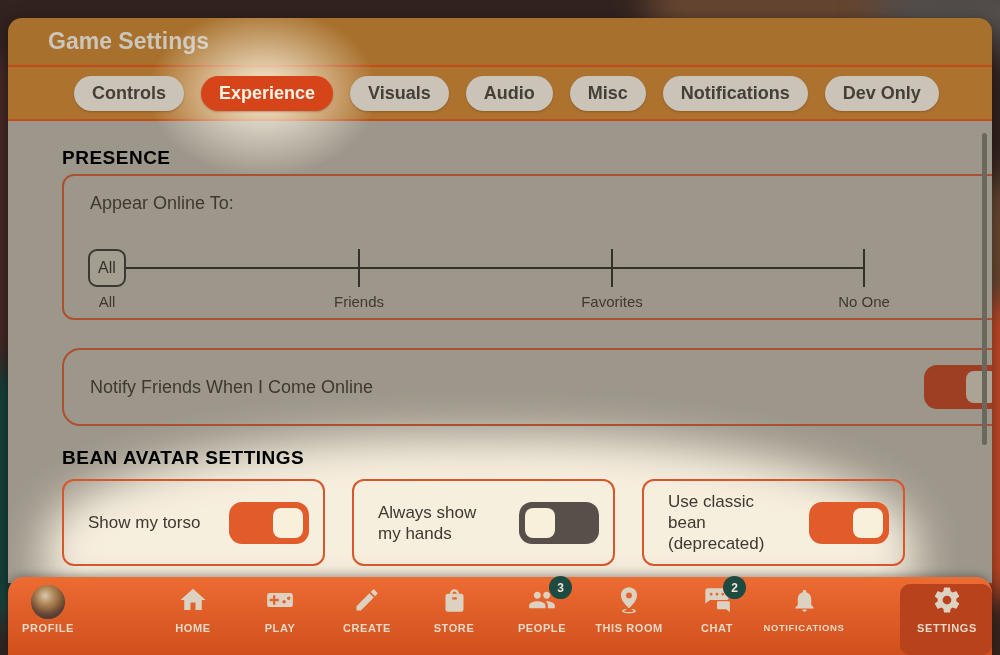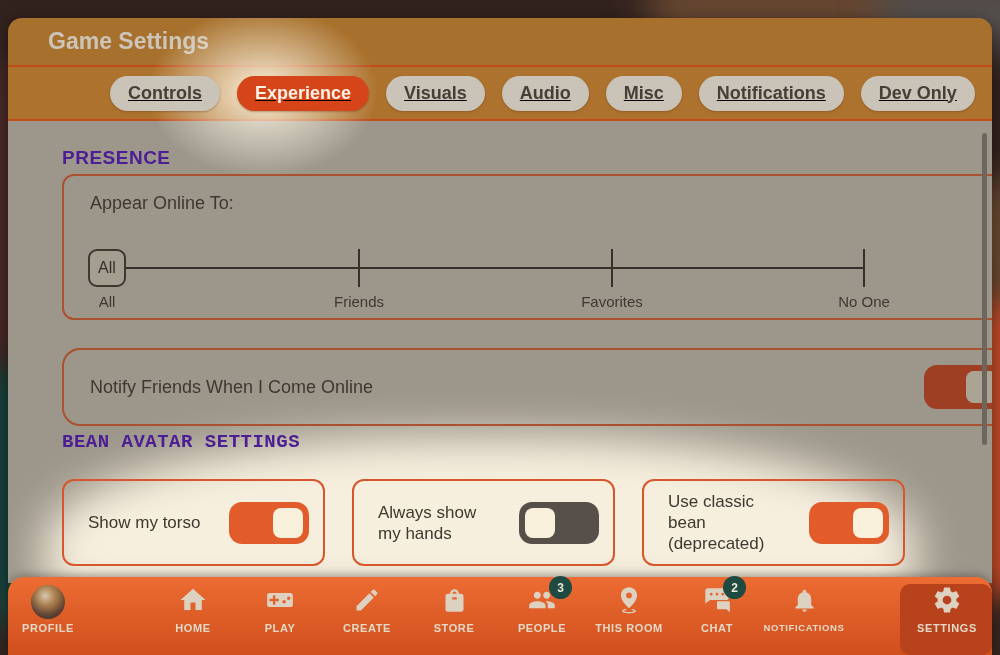--- a/index.html
+++ b/index.html
@@ -17,40 +17,40 @@
   .b6 { left:-30px; top:60px; width:60px; height:300px; background:#4a2b28; }
   .b7 { left:750px; top:600px; width:300px; height:80px; background:#35231d; }
 
   
   .window { position:absolute; left:8px; top:18px; width:984px; height:567px;
             border-radius:14px 14px 0 0; overflow:hidden; box-shadow:0 4px 18px rgba(0,0,0,.45); }
   .titlebar { height:47px; background:#a7702c; display:flex; align-items:center; padding-left:40px; }
   .titlebar span { font-size:23px; font-weight:700; color:#ccc5ba; }
 
   .tabrow { height:56px; background:#ad722e; border-top:2px solid #c24c1a; border-bottom:2px solid #c24c1a;
-            display:flex; align-items:center; gap:17px; padding-left:102px; position:relative;text-decoration:underline; }
+            display:flex; align-items:center; gap:17px; padding-left:66px; position:relative; }
   .glow-tab { position:absolute; left:140px; top:-60px; width:230px; height:170px; pointer-events:none;
               background:radial-gradient(ellipse closest-side, rgba(255,248,231,.95), rgba(255,248,231,0) 100%);
               z-index:1; }
   .tab { position:relative; z-index:2; height:35px; padding:0 18px; border-radius:18px; border:none;
          background:#c9c3b8; color:#453f38; font-family:"Liberation Sans",sans-serif;
          font-size:18px; font-weight:700; display:flex; align-items:center; cursor:pointer;
          box-shadow:0 1px 2px rgba(90,50,20,.35); }
   .tab.active { background:#d64519; color:#faf3e6; }
 
   .body { position:relative; height:462px; background:#9d978b; }
   .spotlight { position:absolute; left:36px; right:76px; top:316px; height:160px;
                background:#f7efde; border-radius:45% 45% 8px 8px / 65% 65% 8px 8px;
                filter:blur(22px); pointer-events:none; }
   .content { position:absolute; inset:0; z-index:2; }
 
   .section-heading { position:absolute; left:54px; font-size:19px; font-weight:700;
-                     color:#4c1d95; letter-spacing:.5px; }
+                     color:#000000; letter-spacing:.5px; }
   #presence-heading { top:26px; }
-  #bean-heading { top:310px;font-family:Liberation Mono, monospace; }
+  #bean-heading { top:326px; }
 
   .panel { position:absolute; left:54px; width:996px; border:2px solid #aa5130; border-radius:12px; }
   .panel-presence { top:53px; height:146px; }
   .panel-notify { top:227px; height:78px; display:flex; align-items:center;border-radius:18px; }
 
   .field-label { font-size:18px; color:#3e382f; }
   .panel-presence .field-label { position:absolute; left:26px; top:17px; }
   .panel-notify .field-label { margin-left:26px; }
 
   

